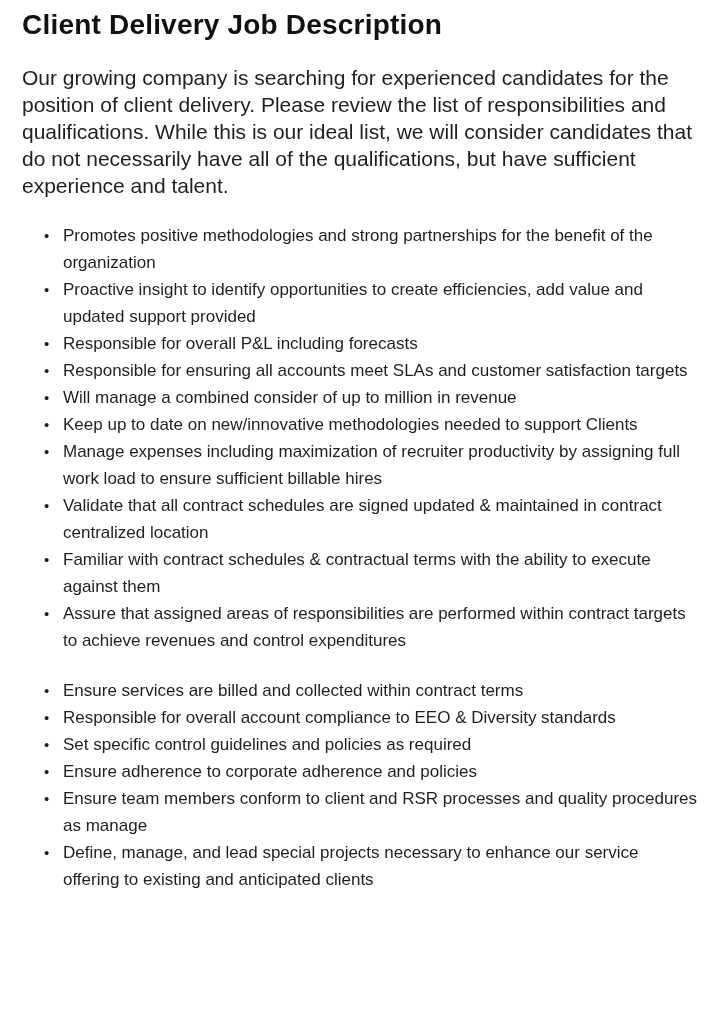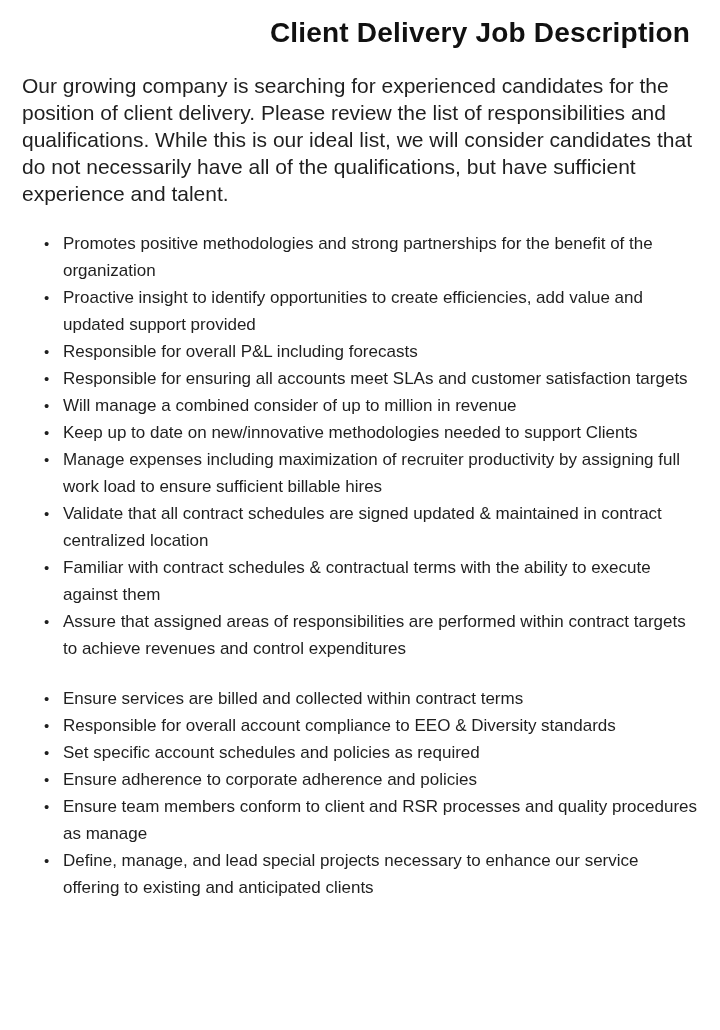--- a/index.html
+++ b/index.html
@@ -13,26 +13,26 @@
     font-family: "Liberation Sans", "DejaVu Sans", sans-serif;
     color: #1f1f1f;
     overflow: hidden;
   }
   .page {
     padding: 6px 22px 0 22px;
     box-sizing: border-box;
     width: 720px;
   }
   .doc-title {
-    margin: 8px;
+    margin: 0;
     padding-top: 2px;
     font-size: 28px;
     line-height: 34px;
     font-weight: bold;
-    text-align: right;
+    text-align: left;
     letter-spacing: 0.2px;
     color: #111111;
   }
   .intro {
     margin: 22px 0 0 0;
     font-size: 21px;
     line-height: 27px;
   }
   .section-header {
     margin-top: 22px;
@@ -128,21 +128,21 @@
           <li>
             <span class="bullet">•</span>
             <span class="item-text">Ensure services are billed and collected within contract terms</span>
           </li>
           <li>
             <span class="bullet">•</span>
             <span class="item-text">Responsible for overall account compliance to EEO &amp; Diversity standards</span>
           </li>
           <li>
             <span class="bullet">•</span>
-            <span class="item-text">Set specific account schedules and policies as required</span>
+            <span class="item-text">Set specific control guidelines and policies as required</span>
           </li>
           <li>
             <span class="bullet">•</span>
             <span class="item-text">Ensure adherence to corporate adherence and policies</span>
           </li>
           <li>
             <span class="bullet">•</span>
             <span class="item-text">Ensure team members conform to client and RSR processes and quality procedures as manage</span>
           </li>
           <li>

